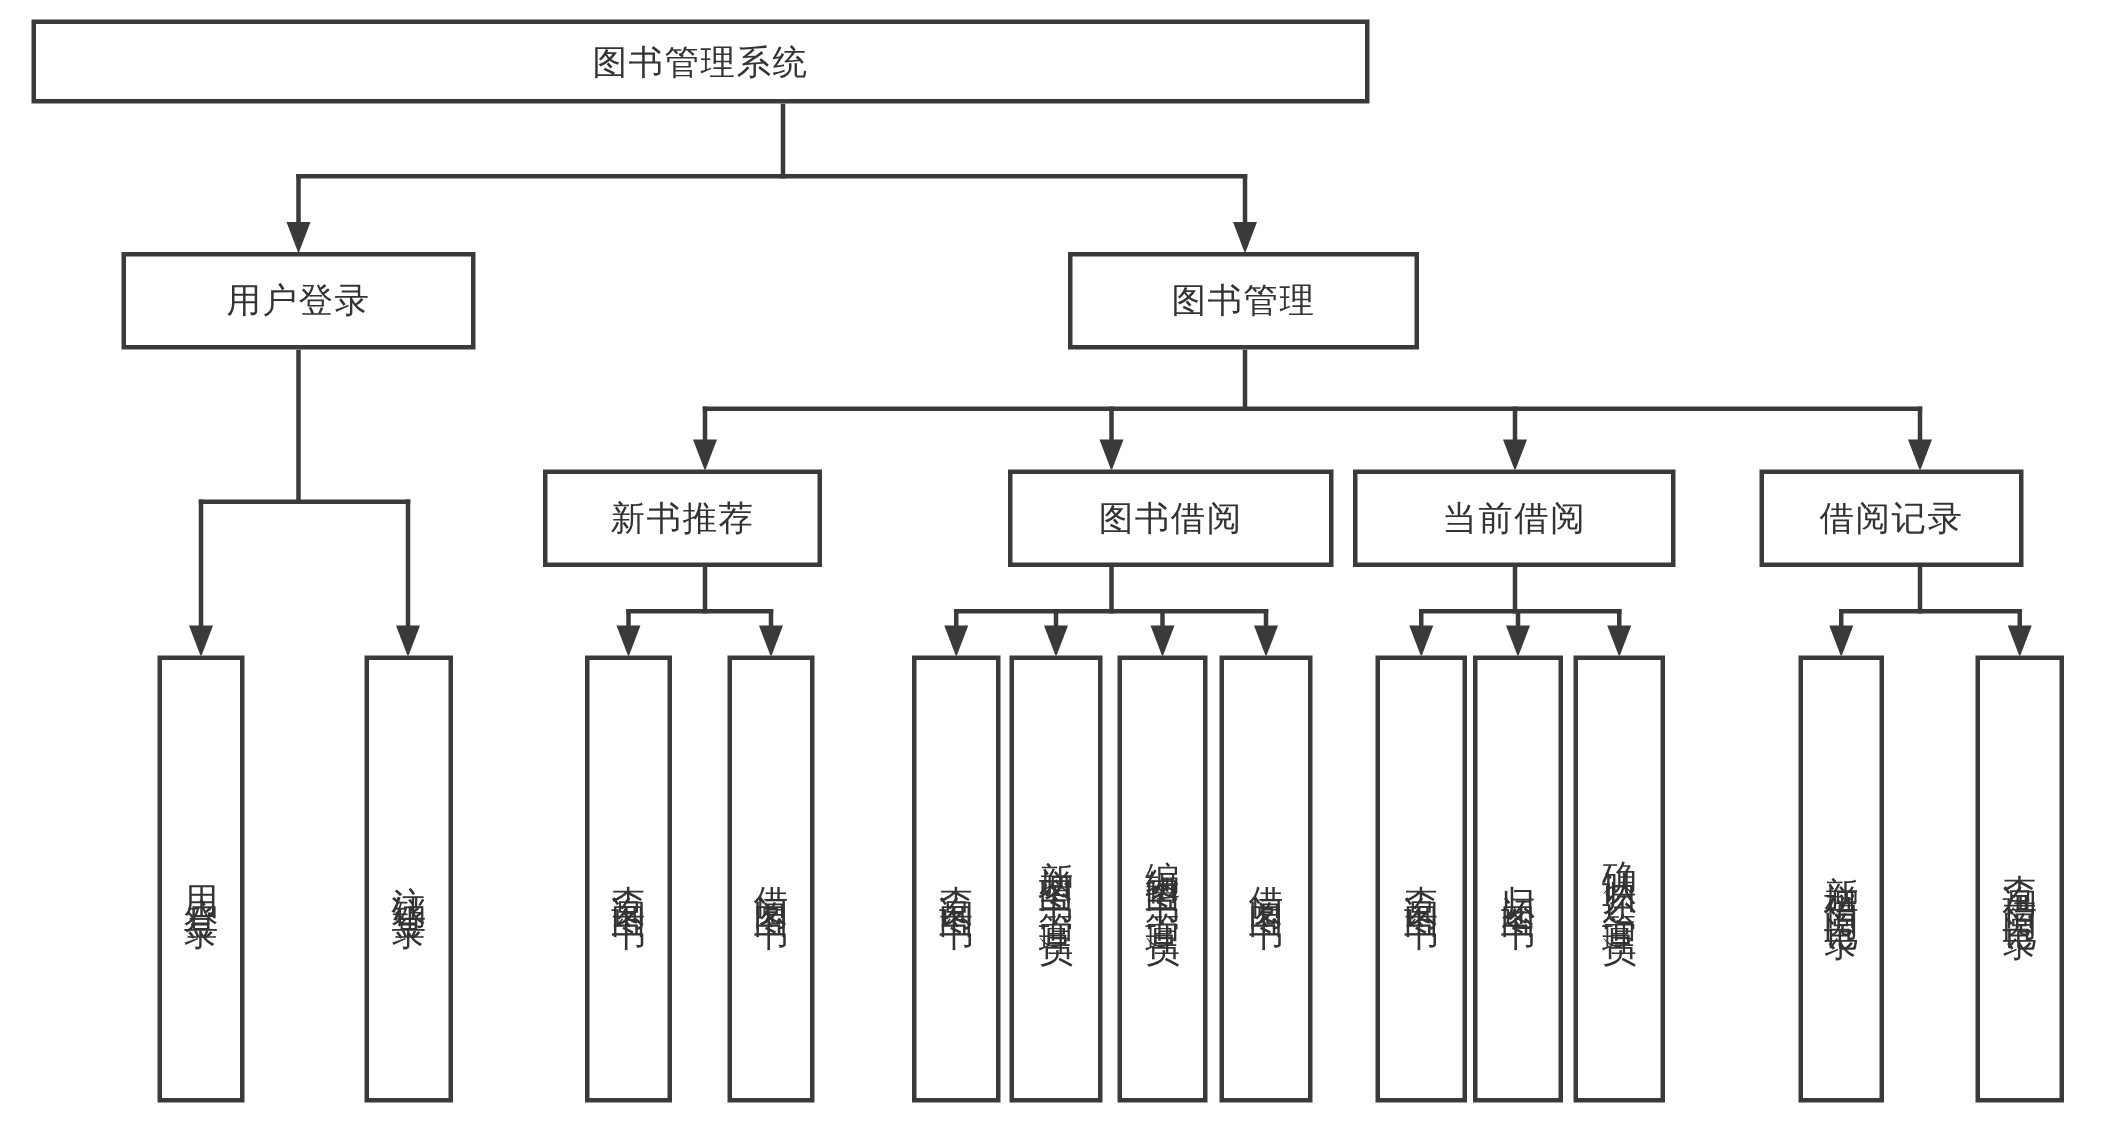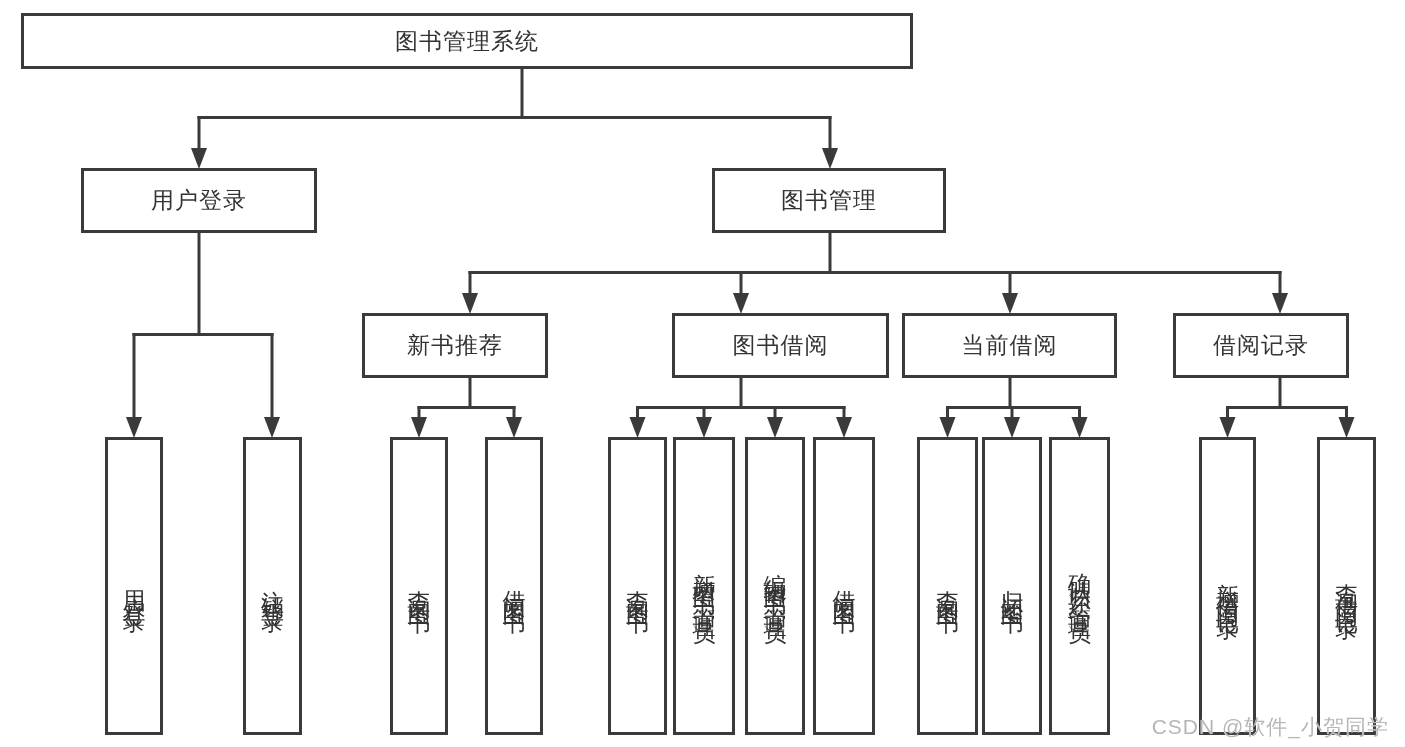--- a/index.html
+++ b/index.html
@@ -164,15 +164,14 @@
     <span>确认归还（管理员）</span>
     </div>
 
   <div class="node vnode" style="left:1199px;top:437px;width:57px;height:298px;">
     <span>新增借阅记录</span>
     </div>
   <div class="node vnode" style="left:1317px;top:437px;width:59px;height:298px;">
     <span>查询借阅记录</span>
     </div>
 
-  <div id="watermark">CSDN @软件_小贺同学</div>
 
 </div>
 
 </body></html>

